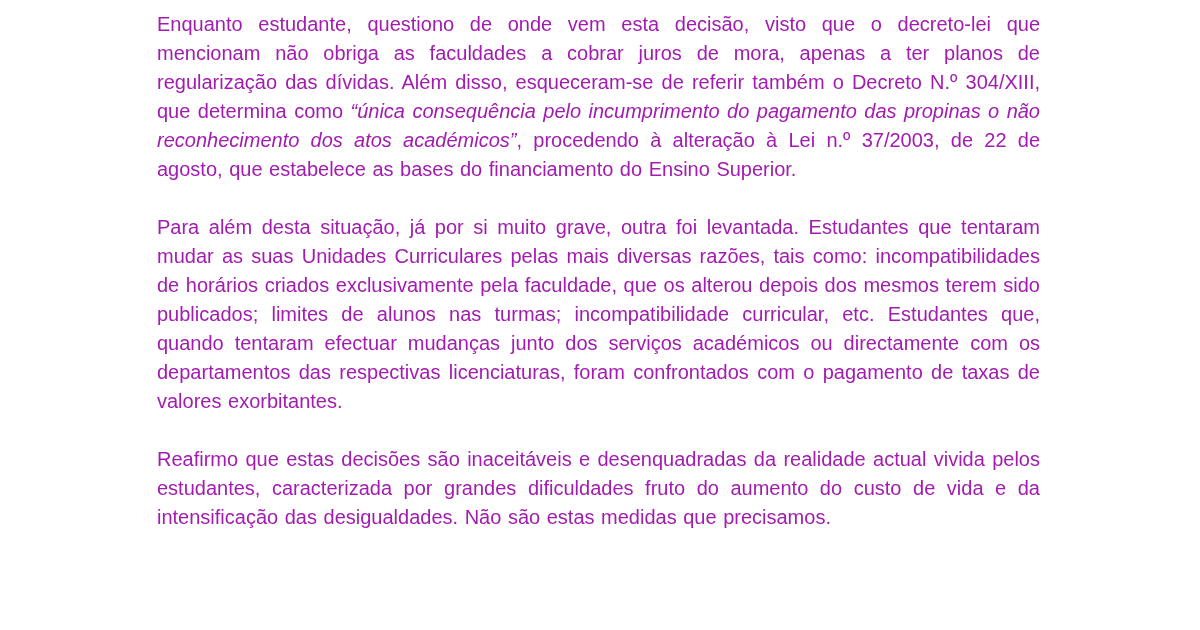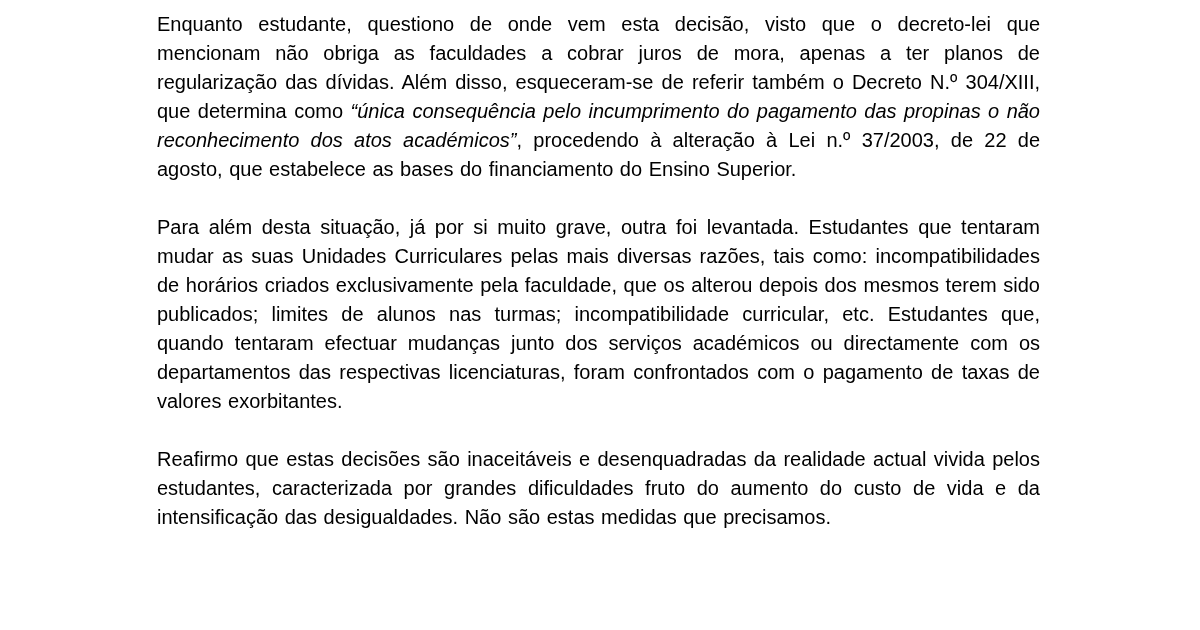--- a/index.html
+++ b/index.html
@@ -16,21 +16,21 @@
   .doc-page {
     position: absolute;
     left: 157px;
     top: 10px;
     width: 883px;
   }
   .doc-page p {
     font-family: "Liberation Sans", "DejaVu Sans", sans-serif;
     font-size: 20px;
     line-height: 29px;
-    color: #000000;
+    color: #a21caf;
     text-align: justify;
     margin: 0 0 29px 0;
     word-spacing: 1px;
   }
   .doc-page p span.italic {
     font-style: italic;
   }
 </style>
 </head>
 <body style="background: rgb(255, 255, 255);">

